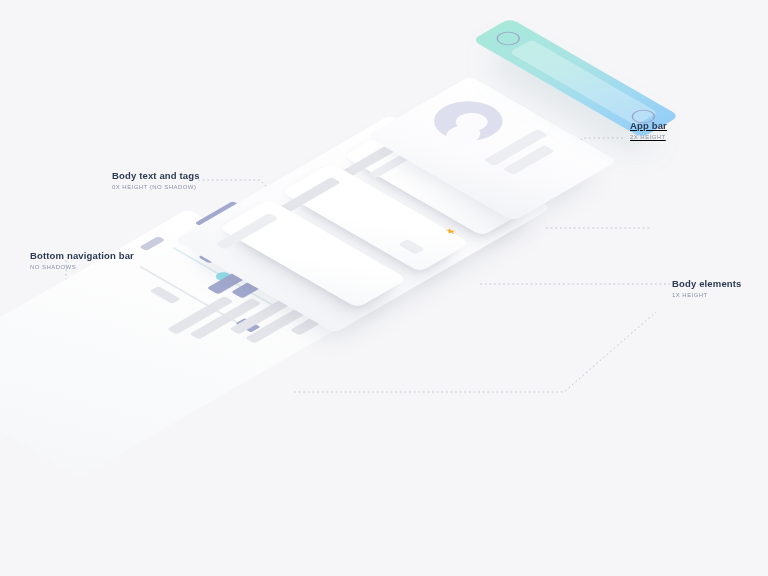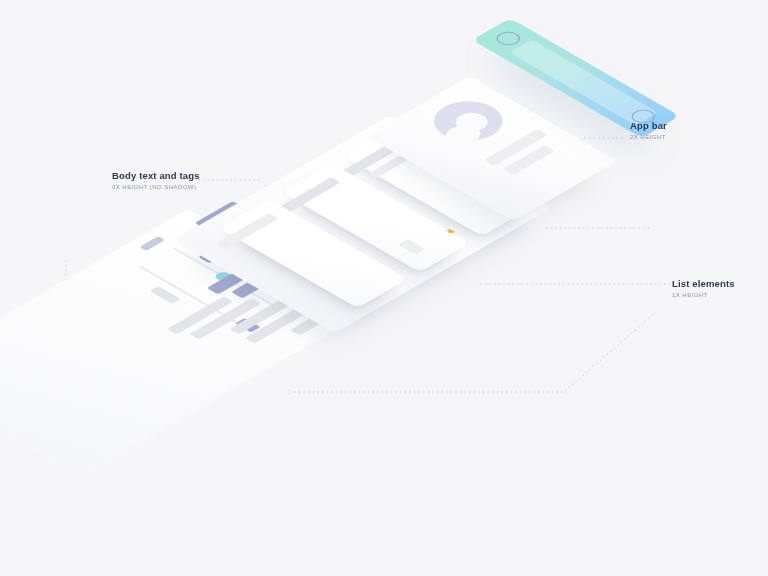--- a/index.html
+++ b/index.html
@@ -225,29 +225,33 @@
     <div class="plane isoT" style="left:510px; top:18px;">
       <div class="appbar">
         <div class="inner"></div>
       </div>
       <div class="ring violet" style="left:10px; top:12px; width:19px; height:19px;"></div>
       <div class="ring violet" style="left:166px; top:12px; width:19px; height:19px;"></div>
     </div>
 
   </div>
 
-  <div class="callout" style="left:630px; top:120px;">
+  <div class="callout" style="left:630px; top:120px;text-decoration:underline;">
     <div class="ttl">App bar</div>
     <div class="sub">2X HEIGHT</div>
   </div>
 
   <div class="callout" style="left:112px; top:170px;">
     <div class="ttl">Body text and tags</div>
     <div class="sub">0X HEIGHT (NO SHADOW)</div>
   </div>
 
+  <div class="callout" style="left:30px; top:250px;">
+    <div class="ttl">Bottom navigation bar</div>
+    <div class="sub">NO SHADOWS</div>
+  </div>
 
   <div class="callout" style="left:672px; top:278px;">
-    <div class="ttl">List elements</div>
+    <div class="ttl">Body elements</div>
     <div class="sub">1X HEIGHT</div>
   </div>
 
 </div>
 
 </body></html>

